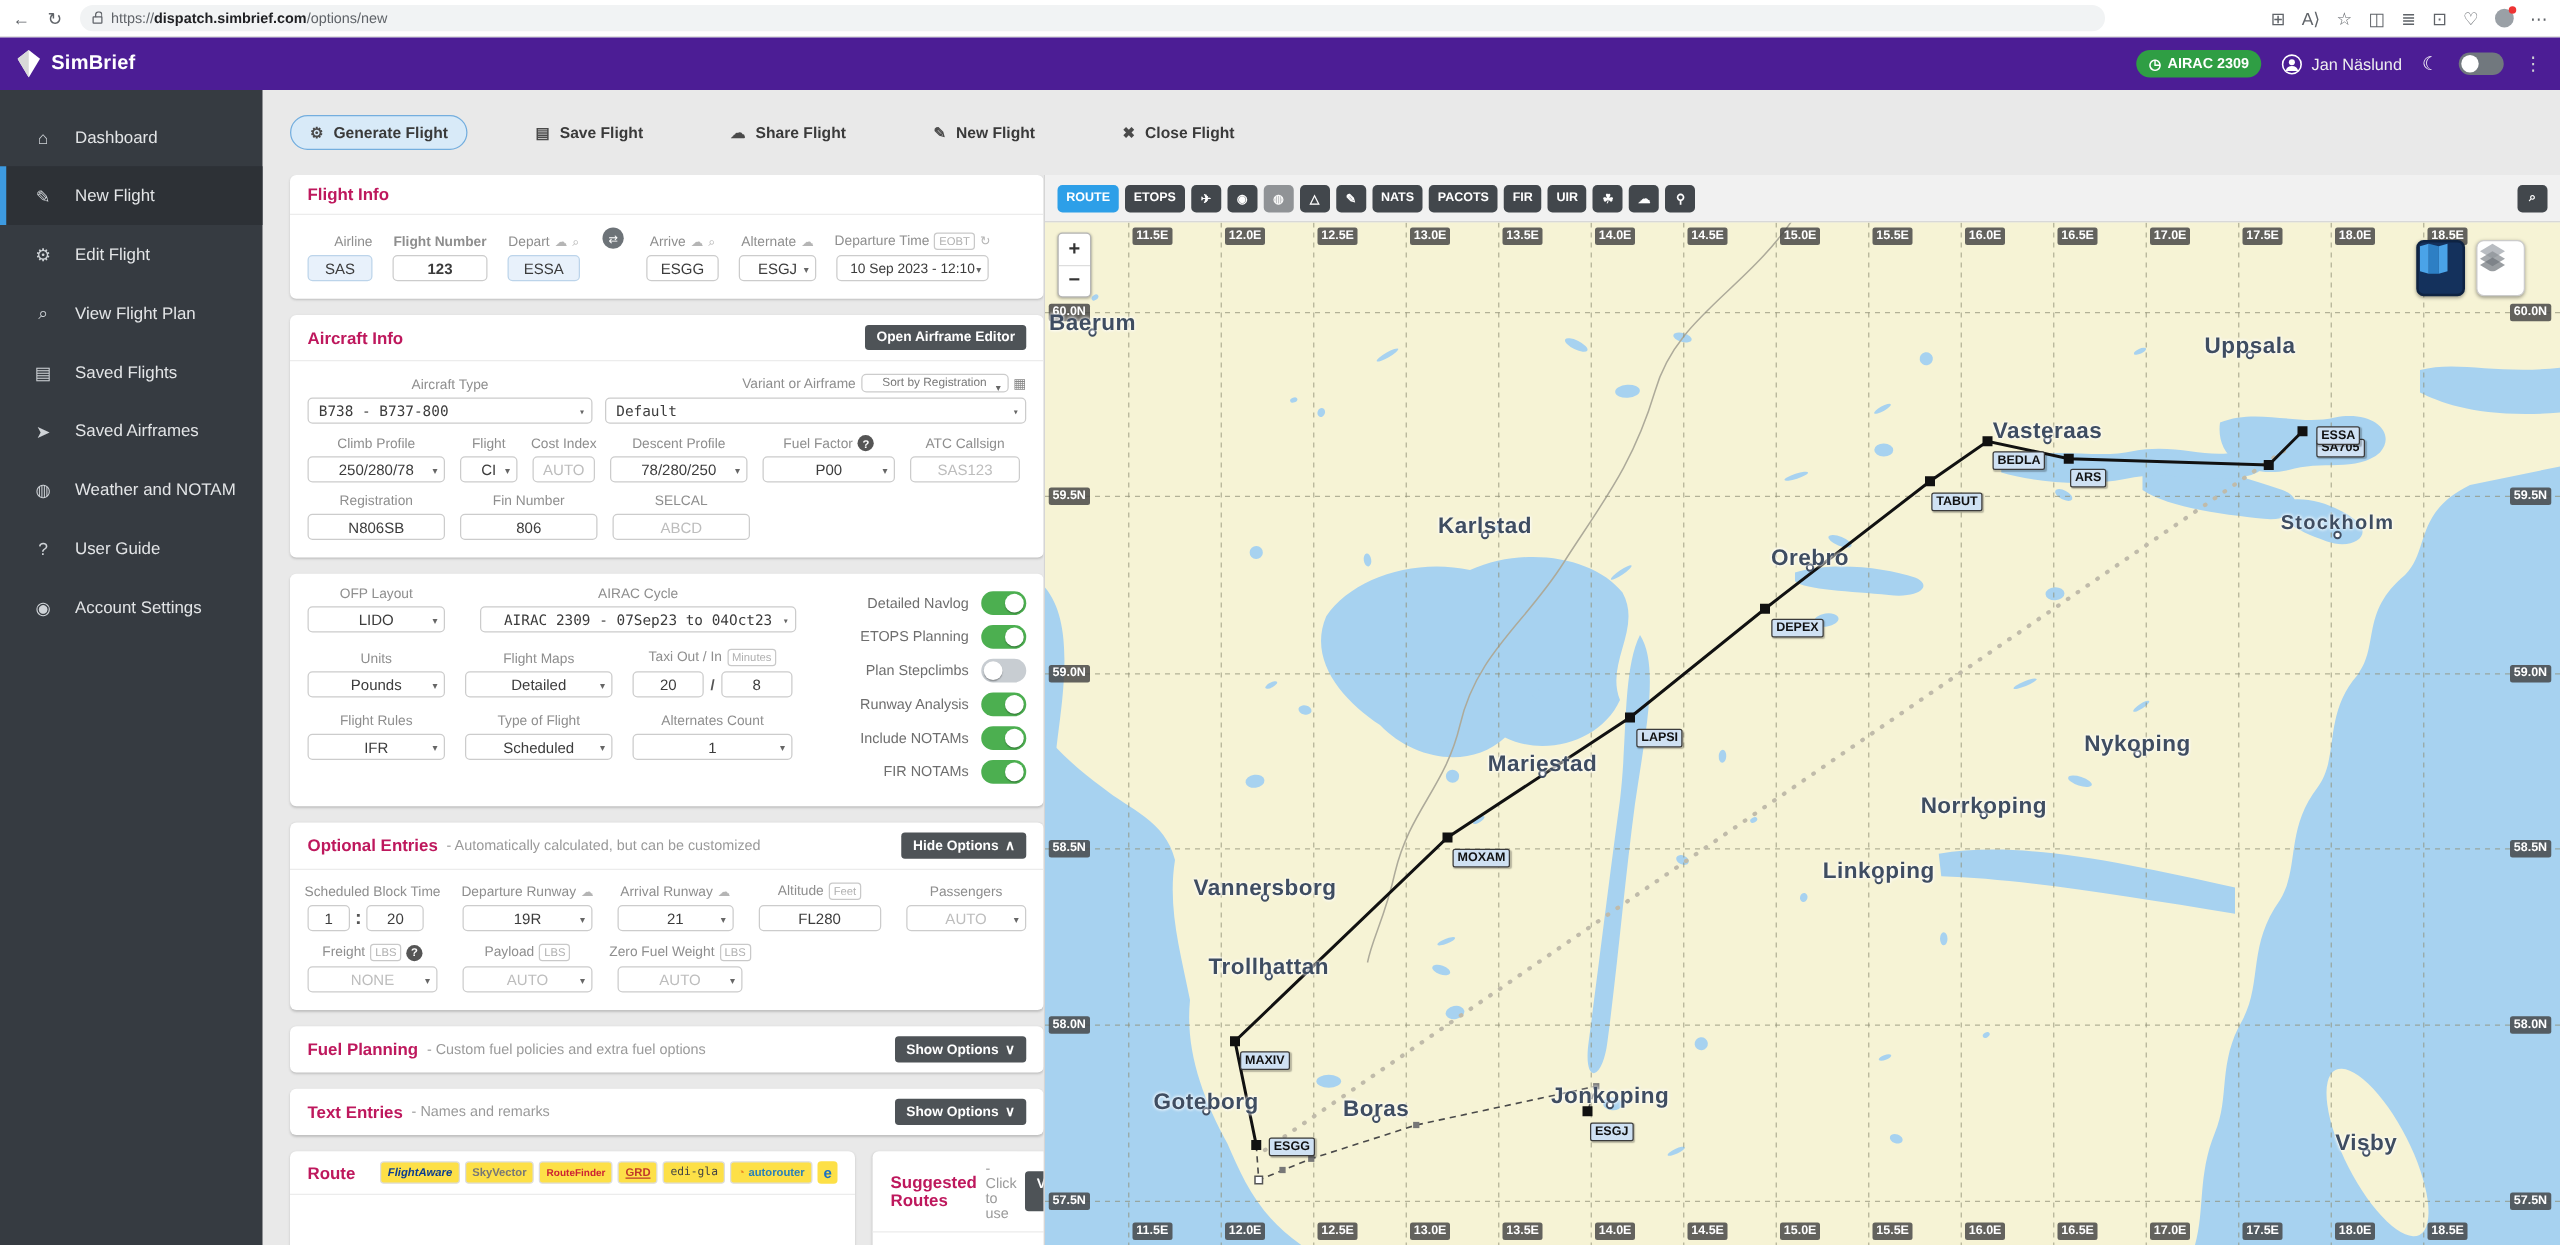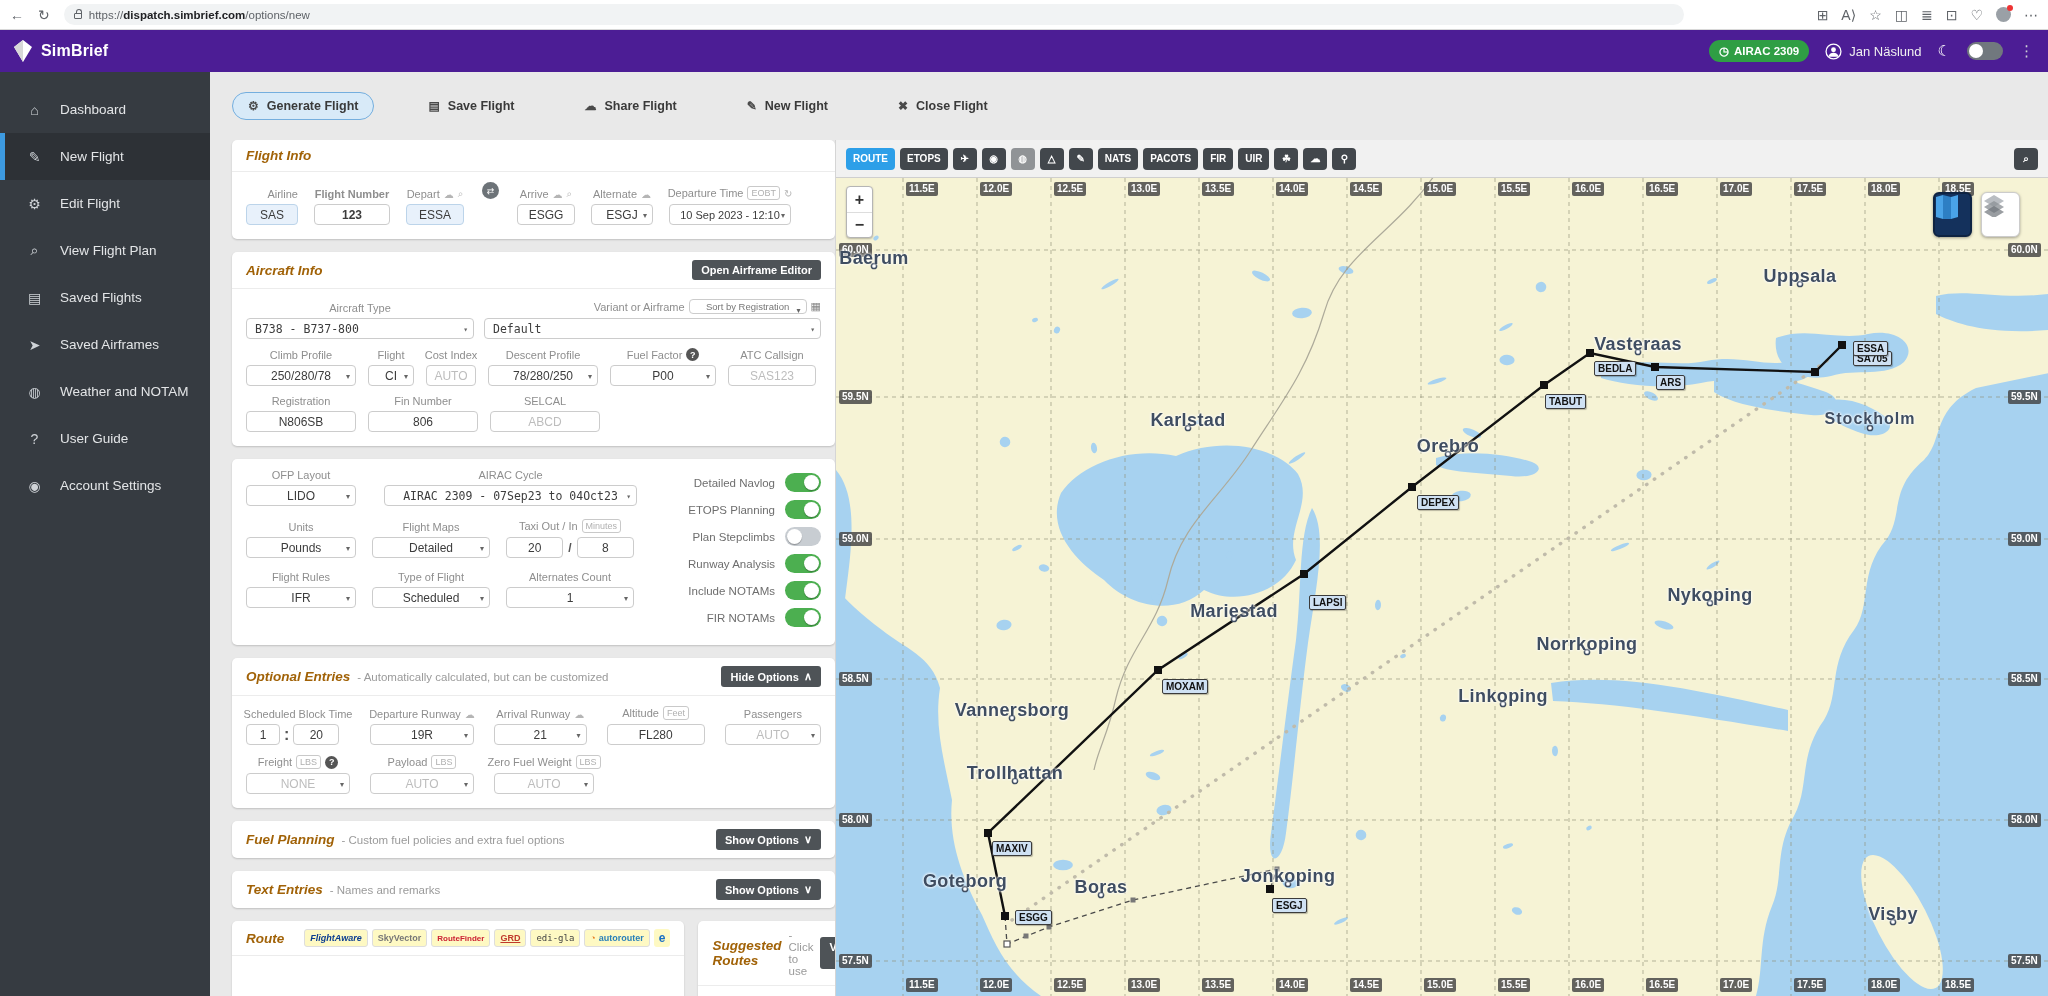--- a/index.html
+++ b/index.html
@@ -35,21 +35,21 @@
   
   .tabsrow{height:68px;display:flex;align-items:center;gap:38px;padding-left:22px;flex:none;}
   .tab{display:flex;align-items:center;gap:8px;font-size:12.5px;color:#3a3a3a;font-weight:bold;padding:6px 15px;border-radius:16px;border:1.5px solid transparent;cursor:pointer;}
   .tab.on{background:#d8eaf8;border-color:#74aede;}
   .tab .tic{font-size:12px;color:#4a4a4a;}
   
   .content{flex:1;display:flex;overflow:hidden;}
   .forms{width:625px;flex:none;padding:0 0 0 22px;overflow:hidden;}
   .panel{background:#fff;border-radius:5px;box-shadow:0 1px 2px rgba(0,0,0,.18);margin-bottom:13px;}
   .ph{display:flex;align-items:center;padding:8px 14px;border-bottom:1px solid #ececec;gap:7px;}
-  .ph .t{font-size:13.5px;font-weight:bold;color:#a16207;font-style:italic;}
+  .ph .t{font-size:13.5px;font-weight:bold;color:#be185d;}
   .ph .sub{font-size:11.5px;color:#9a9a9a;}
   .ph .sp{margin-left:auto;display:flex;gap:7px;}
   .pb{padding:10px 14px 14px;}
   .btn-dark{background:#4e5357;color:#fff;border:none;font-size:11px;font-weight:bold;padding:4px 9px;border-radius:3px;cursor:pointer;display:inline-flex;align-items:center;gap:5px;font-family:inherit;}
   .btn-green{background:#43a047;color:#fff;border:none;font-size:11px;font-weight:bold;padding:4px 9px;border-radius:3px;cursor:pointer;font-family:inherit;}
   .frow{display:flex;align-items:flex-end;}
   .fld{display:flex;flex-direction:column;align-items:center;}
   .fld .lb{font-size:11px;color:#8e8e8e;margin-bottom:4px;white-space:nowrap;display:flex;align-items:center;gap:4px;}
   .ctl{height:21px;border:1px solid #ccc;border-radius:4px;font-size:12px;color:#3c3c3c;text-align:center;display:flex;align-items:center;justify-content:center;background:#fff;width:100%;position:relative;cursor:pointer;}
   .ctl.hl{background:#e8f1fb;border-color:#bcd4ea;}
@@ -60,21 +60,21 @@
   .qm{width:13px;height:13px;border-radius:50%;background:#555;color:#fff;font-size:9px;font-weight:bold;display:inline-flex;align-items:center;justify-content:center;}
   .licon{color:#b5b5b5;font-size:10px;}
   .swap{width:17px;height:17px;border-radius:50%;background:#6d7378;color:#fff;font-size:9px;display:flex;align-items:center;justify-content:center;margin:0 2px 26px;cursor:pointer;}
   .tgrow{display:flex;align-items:center;justify-content:flex-end;gap:10px;height:27px;}
   .tgrow .lb{font-size:11.5px;color:#6e6e6e;}
   .tg{width:36px;height:19px;border-radius:10px;background:#4caf50;position:relative;cursor:pointer;flex:none;}
   .tg::after{content:"";position:absolute;width:15px;height:15px;border-radius:50%;background:#fff;top:2px;right:2px;box-shadow:0 1px 1px rgba(0,0,0,.3);}
   .tg.off{background:#c8cdd2;}
   .tg.off::after{right:auto;left:2px;}
   .bottomrow{display:flex;gap:14px;}
-  .pvbadge{border:1px solid #ddd;border-radius:3px;background:#fef9c3;font-size:9px;padding:2px 5px;display:inline-flex;align-items:center;cursor:pointer;white-space:nowrap;}
+  .pvbadge{border:1px solid #ddd;border-radius:3px;background:#fde047;font-size:9px;padding:2px 5px;display:inline-flex;align-items:center;cursor:pointer;white-space:nowrap;}
   .pv0{color:#0b3d91;font-style:italic;font-weight:bold;}
   .pv1{color:#777;font-weight:bold;}
   .pv2{color:#c23;font-size:8px;font-weight:bold;}
   .pv3{color:#c0392b;font-weight:bold;text-decoration:underline;}
   .pv4{font-family:"DejaVu Sans Mono",monospace;color:#444;}
   .pv5{color:#2980b9;font-weight:bold;}
   .pv5::before{content:"◔";color:#e67e22;margin-right:3px;}
   .pv6{color:#1a6fc4;font-weight:bold;font-size:12px;border:none;}
   
   .mapwrap{flex:1;display:flex;flex-direction:column;background:#f1f1f1;border-left:1px solid #d5d5d5;}
@@ -735,21 +735,21 @@
               <div class="city" style="left: 129px; top: 693px;">Goteborg</div>
               <div class="city" style="left: 265px; top: 699px;">Boras</div>
               <div class="city" style="left: 452px; top: 688px;">Jonkoping</div>
               <div class="city" style="left: 1057px; top: 726px;">Visby</div>
               <div class="wpl" style="left: 1017px; top: 173px; z-index: 1;">SA705</div>
               <div class="wpl" style="left: 1017px; top: 163px; z-index: 2;">ESSA</div>
               <div class="wpl" style="left: 820px; top: 197px; z-index: 2;">ARS</div>
               <div class="wpl" style="left: 758px; top: 183px; z-index: 2;">BEDLA</div>
               <div class="wpl" style="left: 709px; top: 216px; z-index: 2;">TABUT</div>
               <div class="wpl" style="left: 581px; top: 317px; z-index: 2;">DEPEX</div>
-              <div class="wpl" style="left: 473px; top: 417px; z-index: 2;">LAPSI</div>
+              <div class="wpl" style="left: 473px; top: 405px; z-index: 2;">LAPSI</div>
               <div class="wpl" style="left: 326px; top: 501px; z-index: 2;">MOXAM</div>
               <div class="wpl" style="left: 156px; top: 663px; z-index: 2;">MAXIV</div>
               <div class="wpl" style="left: 179px; top: 732px; z-index: 2;">ESGG</div>
               <div class="wpl" style="left: 436px; top: 720px; z-index: 2;">ESGJ</div>
             </div>
           <div class="zoomctl">
             <div class="zbtn">+</div>
             <div class="zbtn">−</div>
           </div>
           <div class="stylebtn mapfold">

